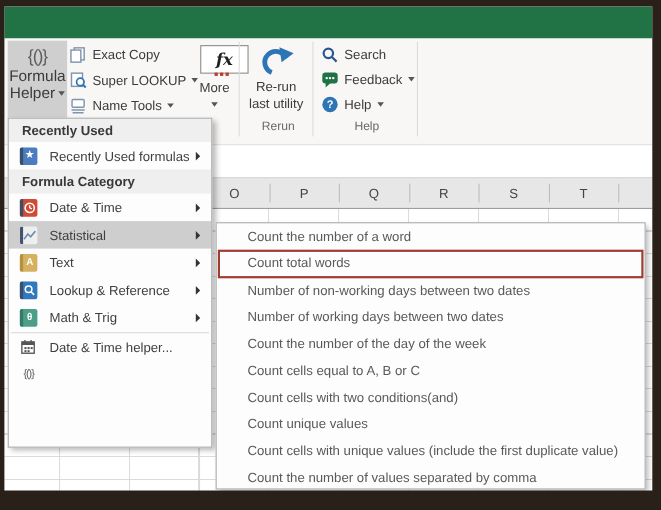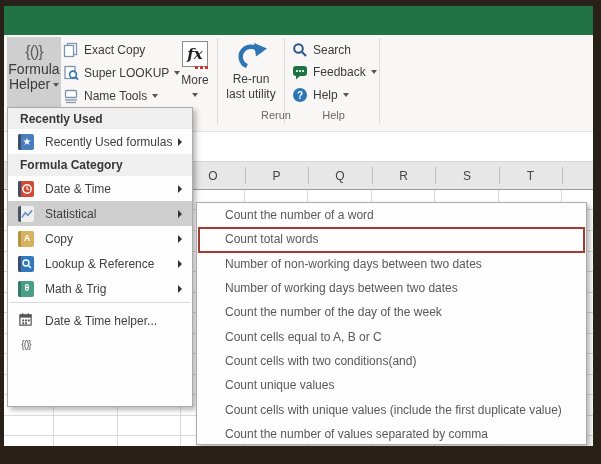--- a/index.html
+++ b/index.html
@@ -33,21 +33,21 @@
   .fh-glyph { font-size:16px; color:#5d5d5d; letter-spacing:-1px; line-height:20px; }
   .fh-line { font-size:14px; color:#3b3b3b; line-height:15px; display:flex; align-items:center; gap:3px; }
 
   .rb-row { display:flex; align-items:center; gap:5px; font-size:12px; color:#3b3b3b; height:17px; cursor:pointer; white-space:nowrap; }
   .rb-row svg { flex:0 0 auto; }
 
   .caret { width:0; height:0; border-left:3px solid transparent; border-right:3px solid transparent; border-top:4px solid #555; display:inline-block; }
   .menu-arrow { width:0; height:0; border-top:4px solid transparent; border-bottom:4px solid transparent; border-left:4px solid #333; }
 
   .fxbox {
-    left:178px; top:6px; width:26px; height:26px; border:1px solid #8c8c8c; background:#fff;
+    left:178px; top:6px; width:44px; height:26px; border:1px solid #8c8c8c; background:#fff;
     display:flex; align-items:center; justify-content:center;
     font-family:"DejaVu Serif","Liberation Serif",serif; font-style:italic; font-weight:bold;
     font-size:15px; color:#1f1f1f;
   }
   .fx-dots { left:191px; top:31px; display:flex; gap:2px; }
   .fx-dots i { width:3px; height:3px; background:#c0392b; display:block; }
   .more-label { left:172px; top:38px; width:38px; text-align:center; font-size:12px; color:#3b3b3b; cursor:pointer; }
   .more-caret { left:188px; top:58px; }
 
   .vsep { top:3px; width:1px; height:86px; background:#dcdbda; }
@@ -72,21 +72,21 @@
     background-position:-13px 0, 0 0;
   }
 
   
   .panel { background:#fdfdfd; border:1px solid #ababab; box-shadow:3px 3px 5px rgba(0,0,0,0.28); }
   .menu { left:7px; top:107px; width:186px; height:300px; z-index:30; overflow:hidden; }
   .menu-header { height:21px; background:#efefef; display:flex; align-items:center; padding-left:12px;
                  font-size:12px; font-weight:bold; color:#383838; }
   .menu-header.h2 { height:22px; }
   .menu-item { height:25px; display:flex; align-items:center; cursor:pointer; }
-  .menu-item.small { height:24px;align-items:flex-end; }
+  .menu-item.small { height:24px; }
   .menu-item.hl { background:#cecece; }
   .menu-item .icon-slot { width:16px; height:16px; margin-left:10px; flex:0 0 auto; position:relative; }
   .menu-item .mi-label { margin-left:11px; flex:1; font-size:12px; color:#3f3f3f; white-space:nowrap; }
   .menu-item .arr-slot { width:14px; display:flex; justify-content:flex-start; }
   .menu-sep { height:1px; background:#d9d9d9; margin:1px 2px; }
 
   .book { width:16px; height:16px; border-radius:2px; position:relative; display:flex; align-items:center; justify-content:center; overflow:hidden; }
   .book .spine { position:absolute; left:0; top:0; bottom:0; width:3px; background:#3d4f68; }
   .book .bglyph { color:#fff; font-size:9px; font-weight:bold; line-height:1; margin-left:2px; }
 
@@ -152,21 +152,21 @@
   <div class="abs vsep" style="left:213px;"></div>
 
   <svg class="abs" style="left:233px; top:6px;" width="30" height="30" viewBox="0 0 30 30">
     <path d="M10 25 A 10 10 0 1 1 23 12" fill="none" stroke="#2e75b6" stroke-width="4.4"></path>
     <polygon points="17,2 30,7.5 19,15.5" fill="#2e75b6"></polygon>
   </svg>
   <div class="abs rerun-text">
     <div>Re-run</div>
     <div>last utility</div>
   </div>
-  <div class="abs group-label" style="left:213px; width:72px;margin-left:23px;">Rerun</div>
+  <div class="abs group-label" style="left:213px; width:72px;">Rerun</div>
 
   <div class="abs vsep" style="left:280px;"></div>
 
   <div class="abs rb-row" style="left:288px; top:6px;">
     <svg width="16" height="16" viewBox="0 0 16 16">
       <circle cx="6.5" cy="6.5" r="4.3" fill="none" stroke="#29568e" stroke-width="2"></circle>
       <line x1="10" y1="10" x2="14" y2="14" stroke="#29568e" stroke-width="2"></line>
     </svg>
     <span>Search</span>
   </div>
@@ -265,21 +265,21 @@
       </span>
   </div>
 
   <div class="menu-item">
     <span class="icon-slot">
       <span class="book" style="background:#d6b15f">
         <i class="spine" style="background:#b3923f"></i>
           <span class="bglyph">A</span>
       </span>
     </span>
-    <span class="mi-label">Copy</span>
+    <span class="mi-label">Text</span>
     <span class="arr-slot">
         <i class="menu-arrow"></i>
       </span>
   </div>
 
   <div class="menu-item">
     <span class="icon-slot">
       <span class="book" style="background:#3079bd">
         <i class="spine"></i>
         <svg width="12" height="12" viewBox="0 0 12 12" style="margin-left:2px">

